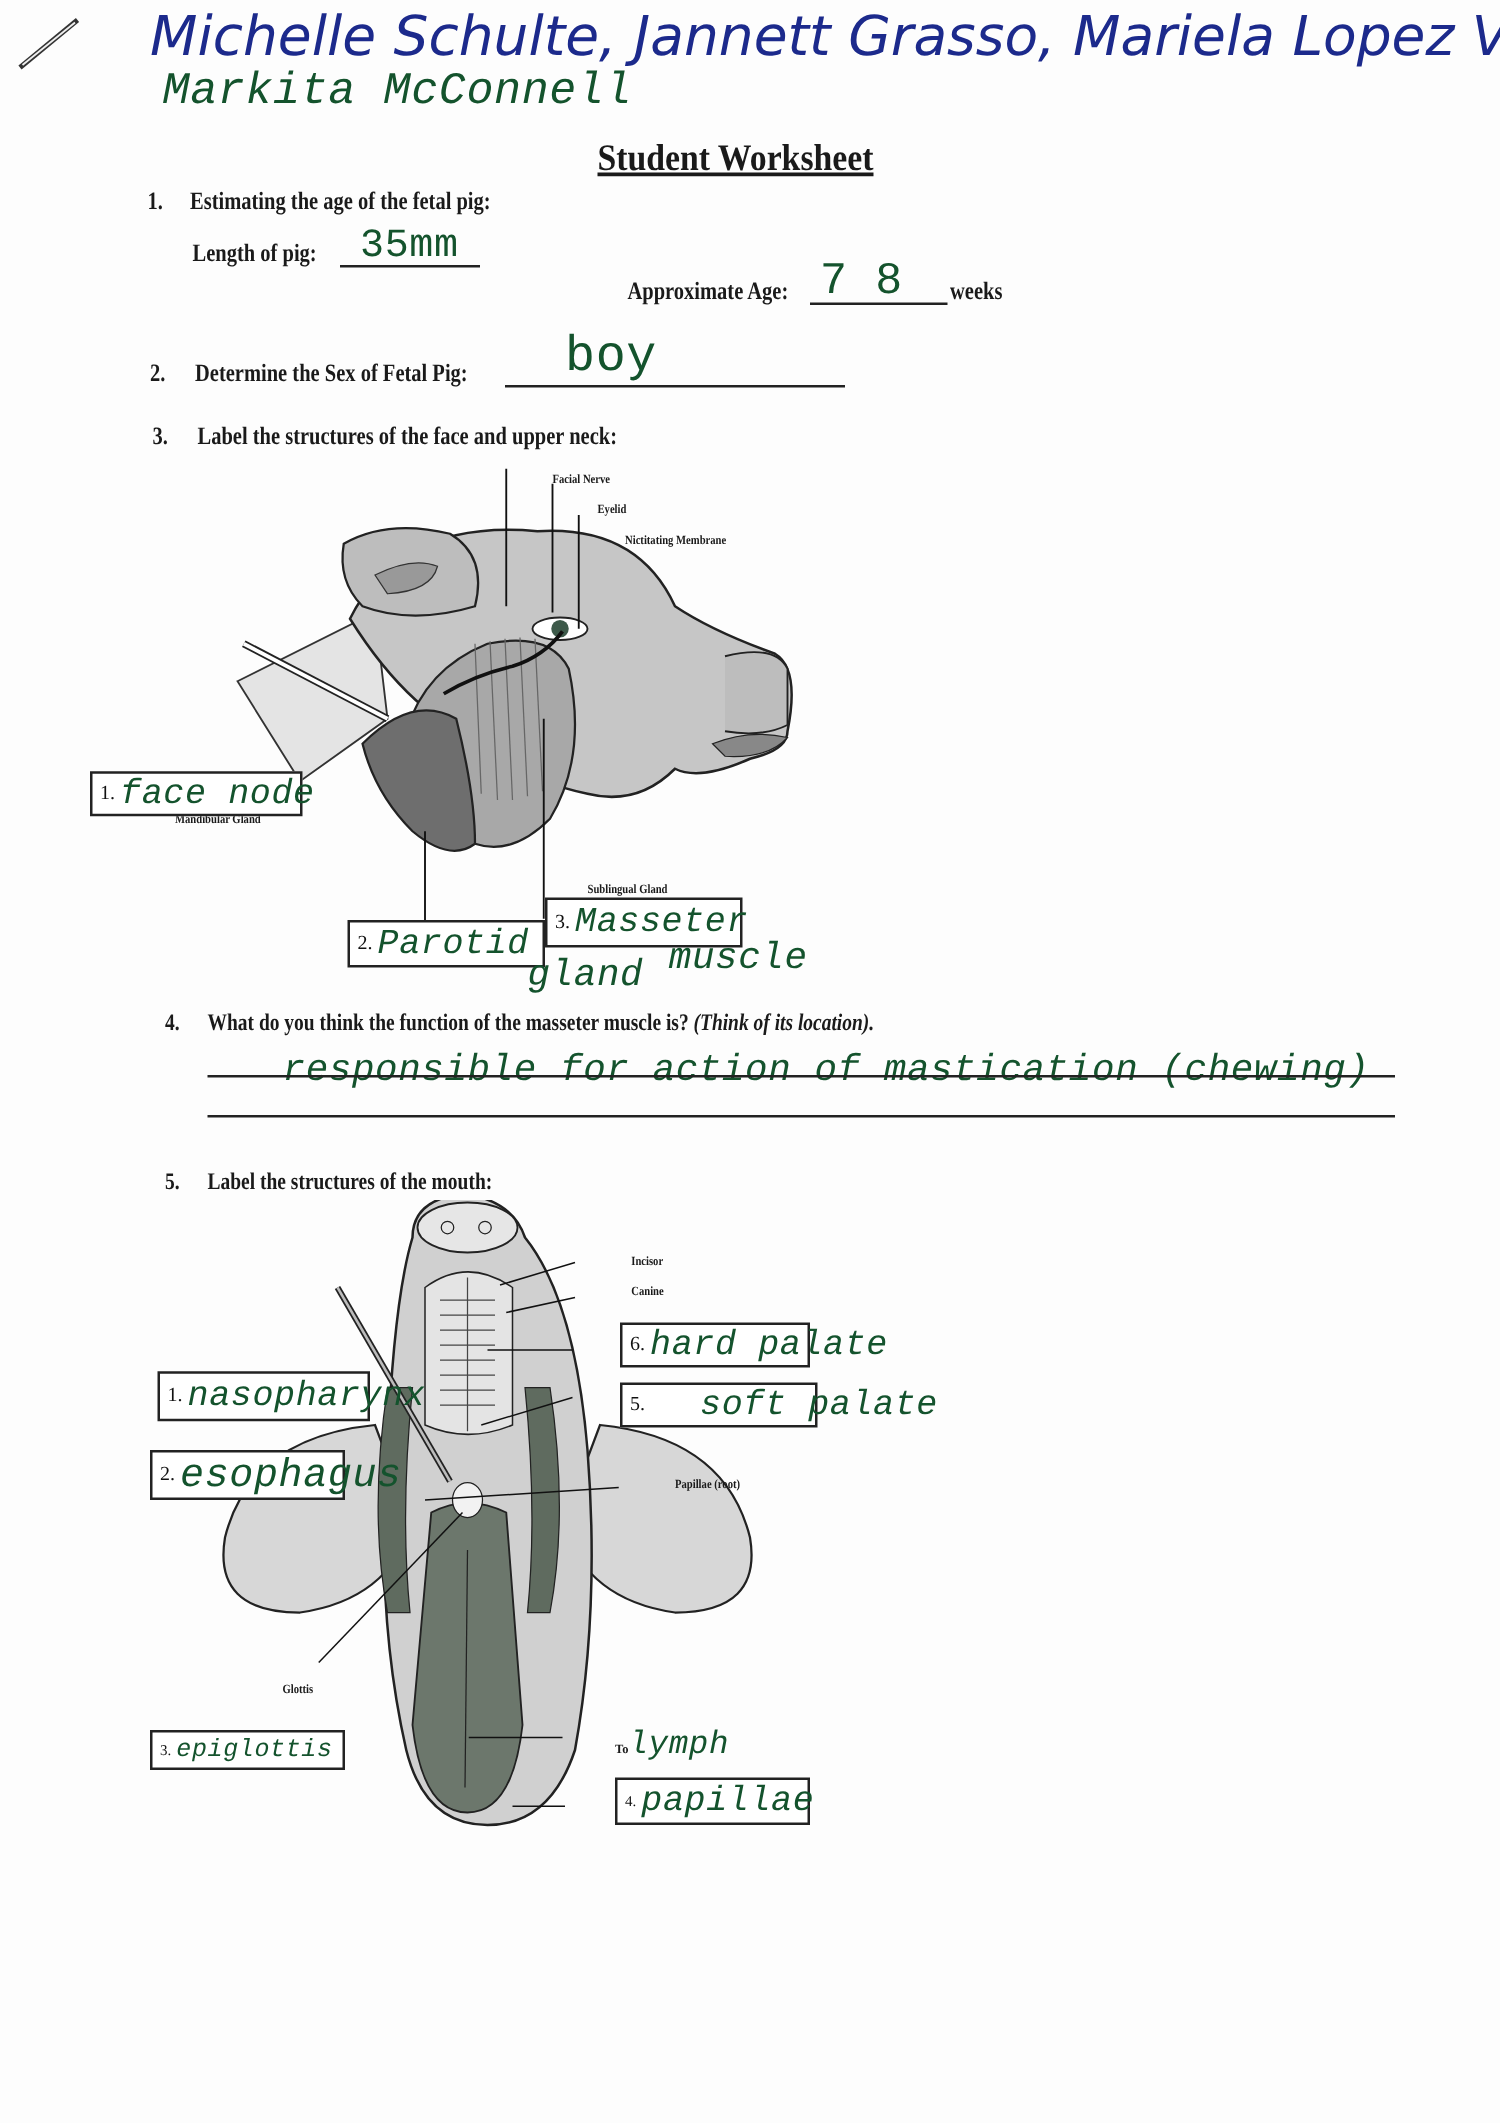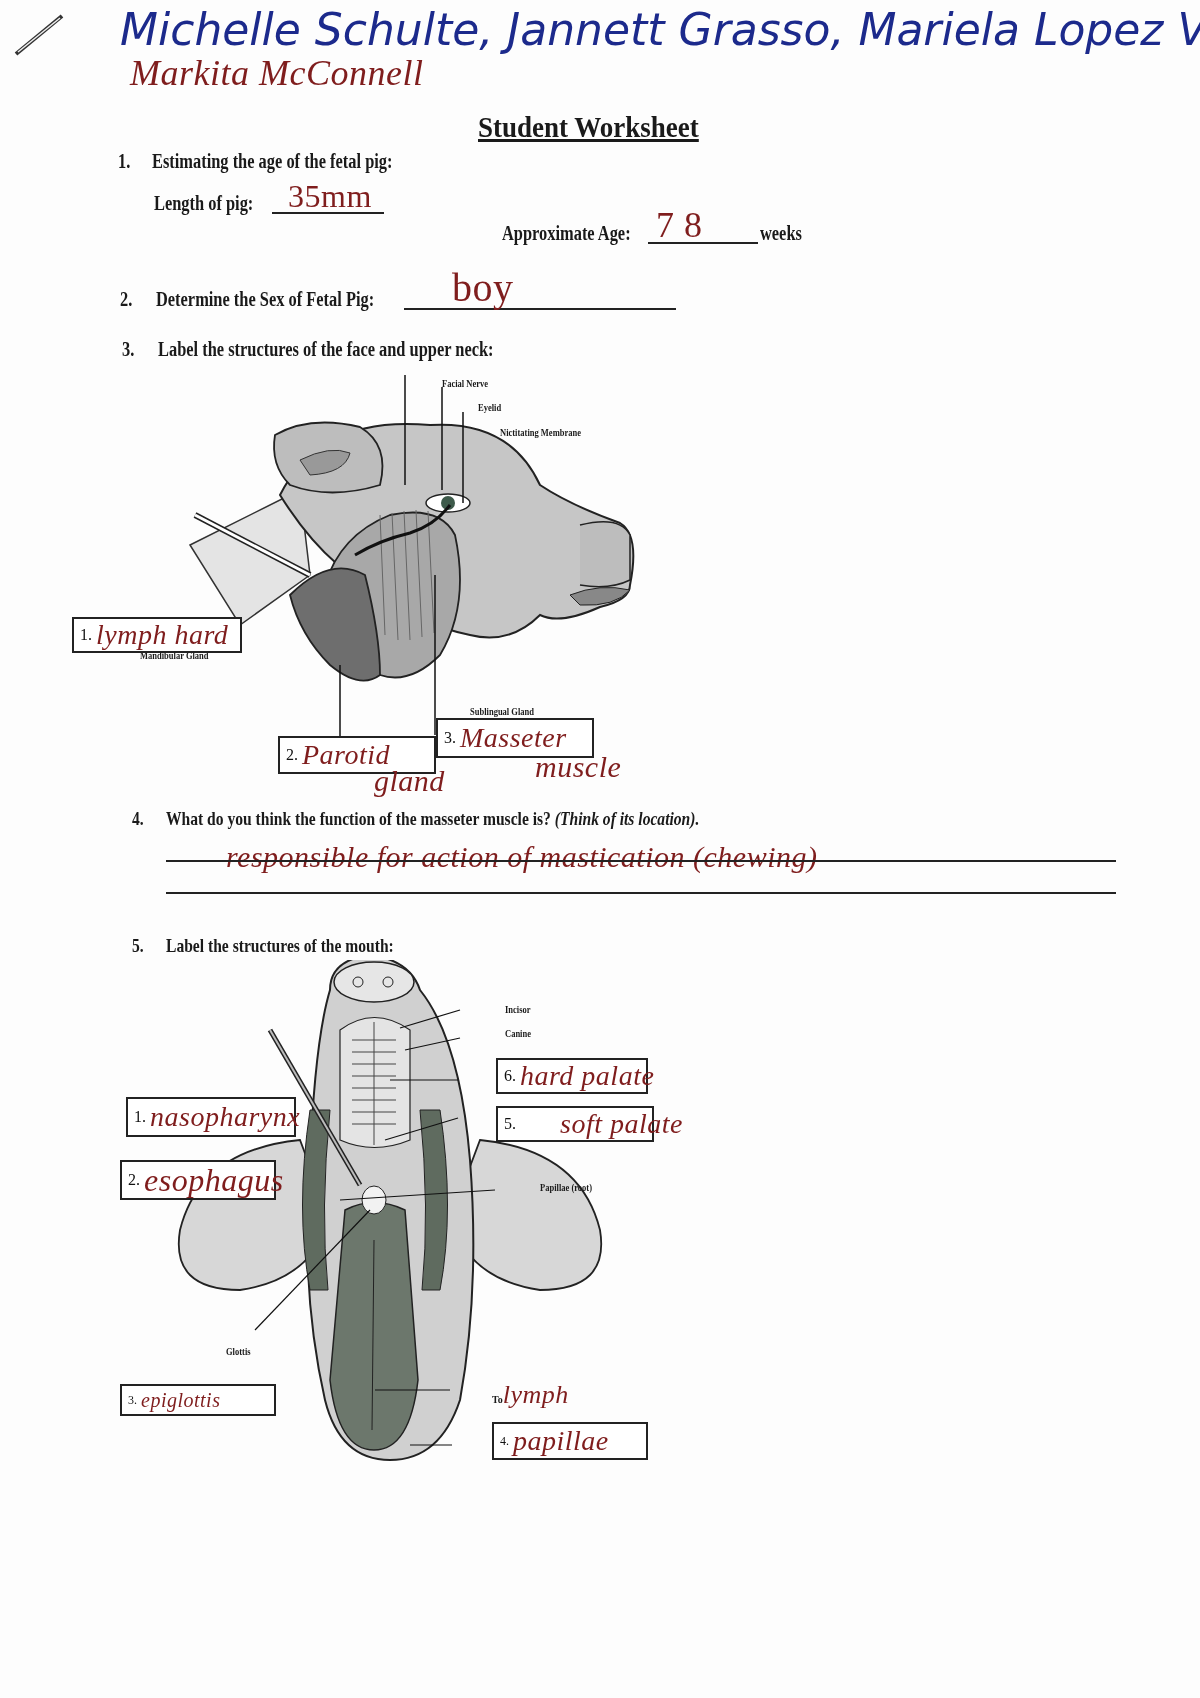--- a/index.html
+++ b/index.html
@@ -1,18 +1,18 @@
 <!DOCTYPE html>
 <html><head>
 <meta charset="utf-8">
 <style>
   html,body{margin:0;padding:0;background:#fff;}
   body{width:1200px;height:1698px;position:relative;overflow:hidden;font-family:"Liberation Serif",serif;color:#1a1a1a;}
   .page{position:absolute;left:0;top:0;width:1200px;height:1698px;background:#fdfdfd;}
-  .hw{font-family:Liberation Serif, serif;color:#7f1d1d;font-style:italic;letter-spacing:0.5px;}
+  .hw{font-family:Liberation Mono, monospace;color:#14532d;font-style:italic;letter-spacing:0.5px;}
   .hw-black{font-family:"DejaVu Sans",sans-serif;color:#222;font-style:italic;}
   .abs{position:absolute;}
   .printed{font-family:"Liberation Serif",serif;font-weight:bold;transform:scaleX(0.82);transform-origin:left center;white-space:nowrap;}
   .title{font-size:30px;text-decoration:underline;font-weight:bold;font-family:"Liberation Serif",serif;transform:scaleX(0.9);transform-origin:left center;}
   .answer-line{position:absolute;height:0;border-top:2px solid #222;}
   .box{position:absolute;border:2px solid #222;background:#fff;box-sizing:border-box;display:flex;align-items:center;padding-left:6px;white-space:nowrap;}
   .box .num{font-family:"Liberation Serif",serif;font-size:16px;color:#111;margin-right:4px;}
   .box .hw{font-size:30px;}
   .small-label{font-family:"Liberation Serif",serif;font-weight:bold;font-size:10px;white-space:nowrap;transform:scaleX(0.85);transform-origin:left center;}
   .footer{font-family:"Liberation Sans",sans-serif;font-size:44px;color:#111;}
@@ -94,27 +94,27 @@
   </svg>
 
   <div class="abs small-label" style="left:442px;top:378px;">Facial Nerve</div>
   <div class="abs small-label" style="left:478px;top:402px;">Eyelid</div>
   <div class="abs small-label" style="left:500px;top:427px;">Nictitating Membrane</div>
   <div class="abs small-label" style="left:140px;top:650px;">Mandibular Gland</div>
   <div class="abs small-label" style="left:470px;top:706px;">Sublingual Gland</div>
 
   <div class="box" style="left:72px;top:617px;width:170px;height:36px;">
     <span class="num">1.</span>
-    <span class="hw" style="font-size:28px;">lymph hard</span>
+    <span class="hw" style="font-size:28px;">face node</span>
   </div>
   <div class="box" style="left:278px;top:736px;width:158px;height:38px;">
     <span class="num">2.</span>
     <span class="hw" style="font-size:28px;">Parotid</span>
   </div>
-  <div class="abs hw" style="left:374px;top:764px;font-size:30px;">gland</div>
+  <div class="abs hw" style="left:422px;top:764px;font-size:30px;">gland</div>
   <div class="box" style="left:436px;top:718px;width:158px;height:40px;">
     <span class="num">3.</span>
     <span class="hw" style="font-size:28px;">Masseter</span>
   </div>
   <div class="abs hw" style="left:535px;top:750px;font-size:30px;">muscle</div>
 
   <div class="abs printed" style="left:132px;top:808px;font-size:19px;">4.</div>
   <div class="abs printed" style="left:166px;top:808px;font-size:19px;">
     <span>What do you think the function of the masseter muscle is?</span> <i>(Think of its location).</i>
   </div>

